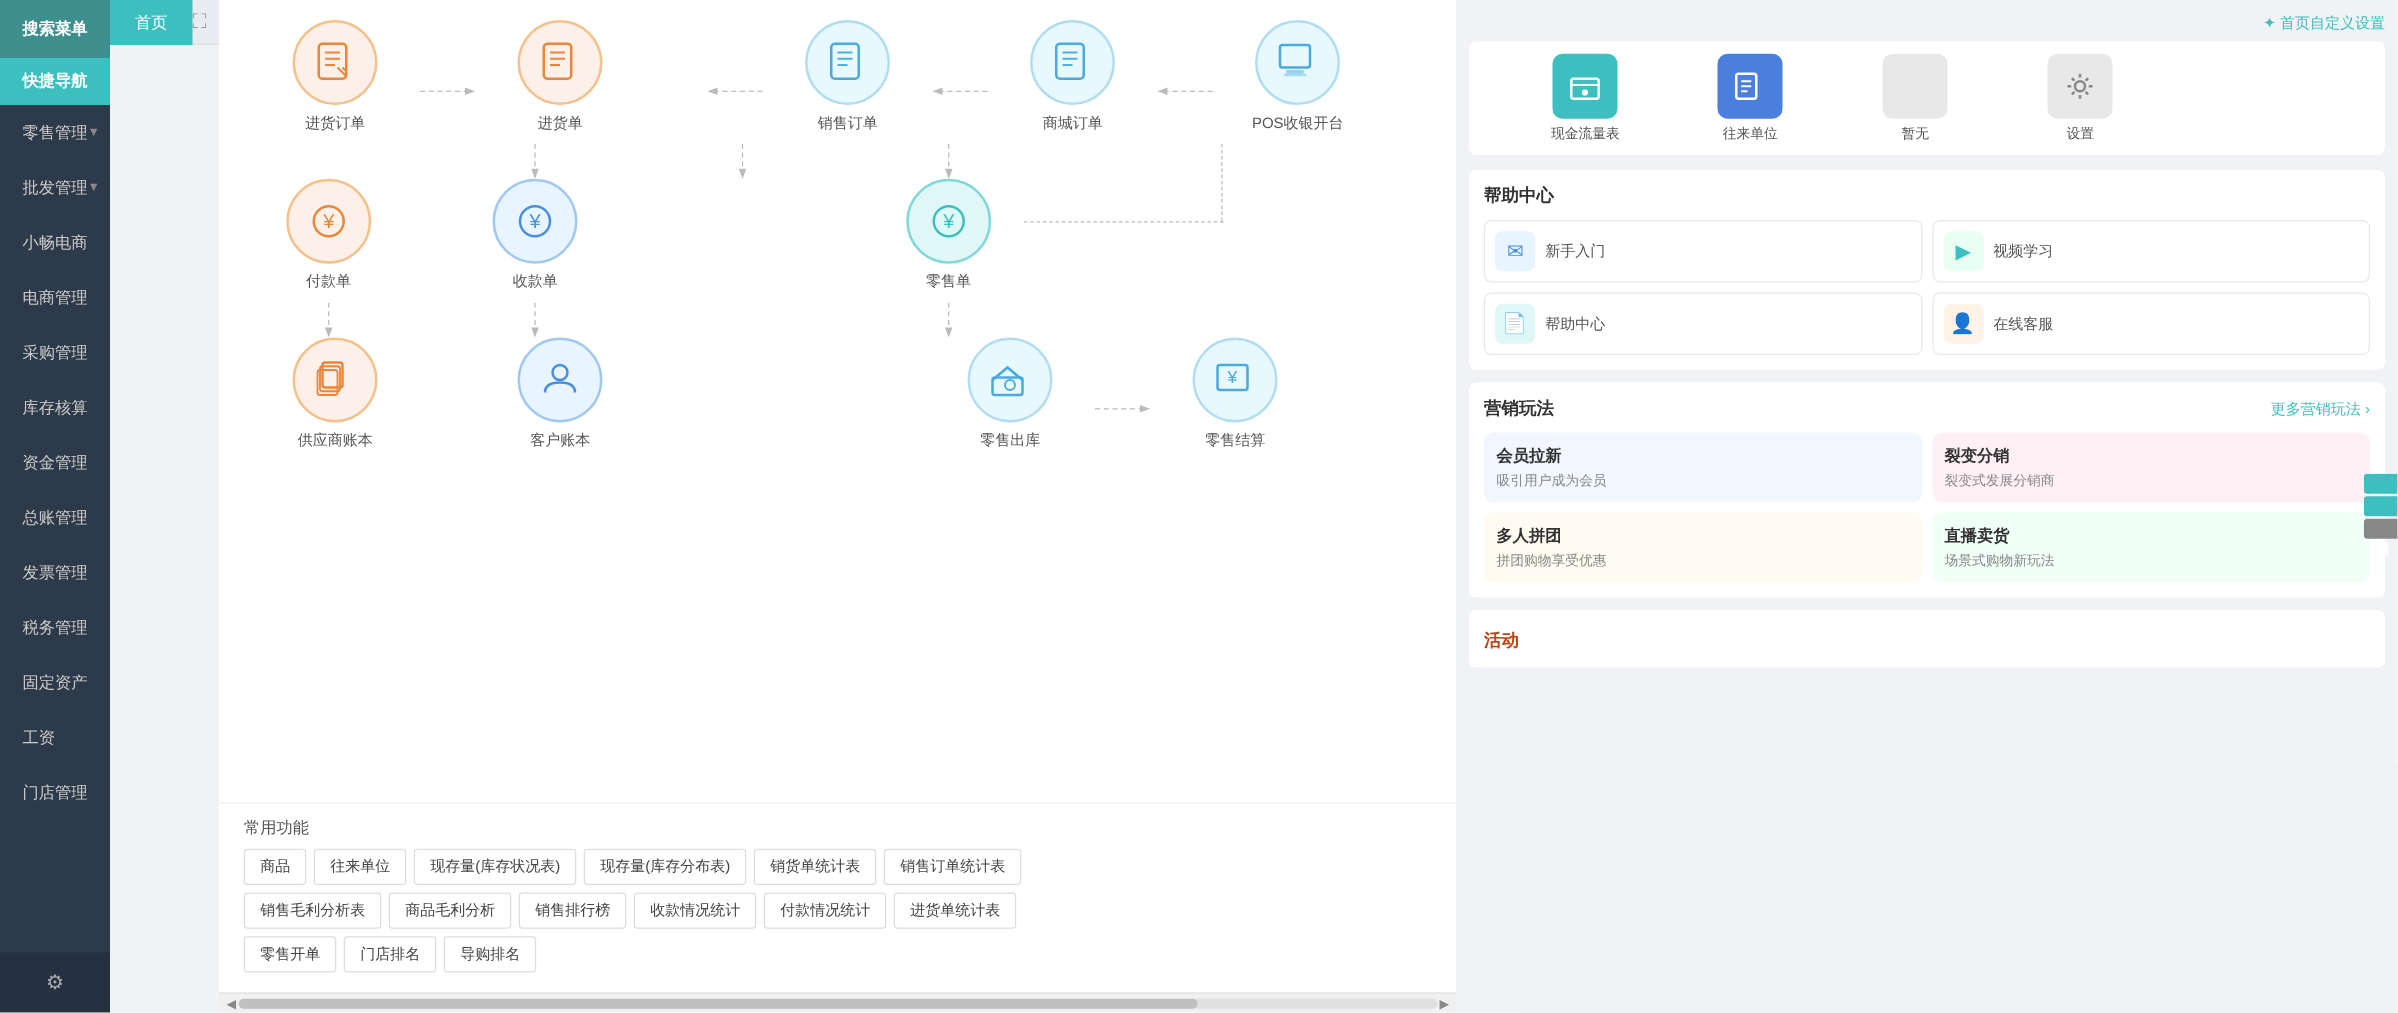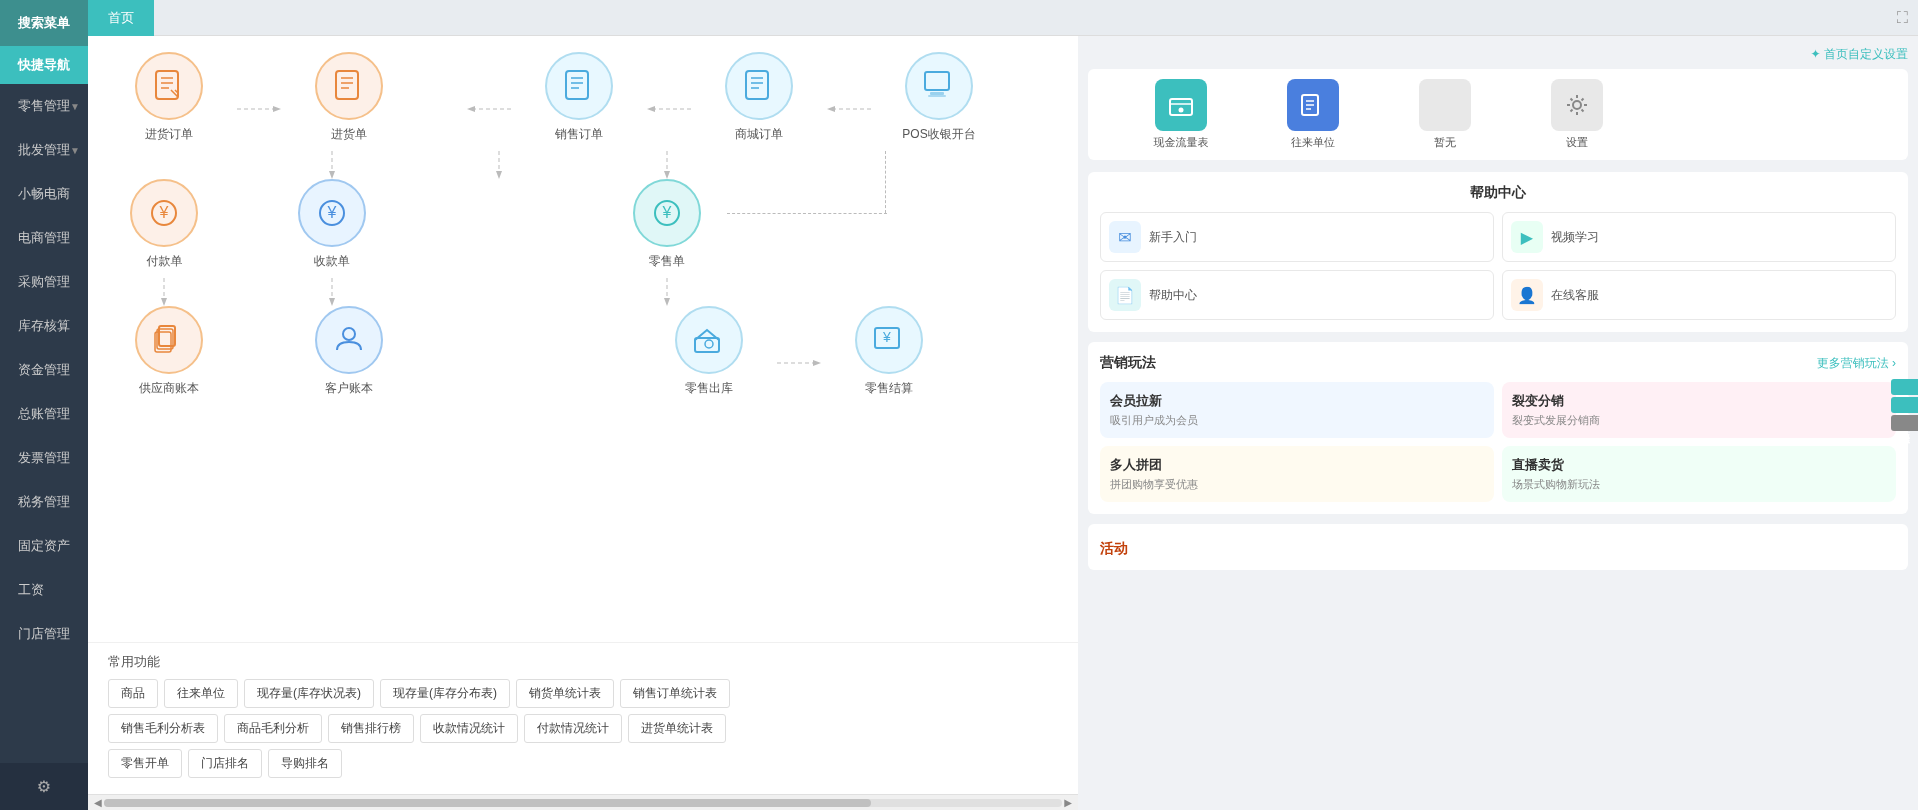--- a/index.html
+++ b/index.html
@@ -7,21 +7,21 @@
 
     
     .sidebar { width: 88px; background: #2d3a4a; display: flex; flex-direction: column; height: 100%; flex-shrink: 0; }
     .sidebar-search { background: #3d8f8e; color: white; text-align: center; padding: 14px 0; font-size: 13px; cursor: pointer; font-weight: bold; }
     .sidebar-quicknav { background: #3cbfbe; color: white; text-align: center; padding: 10px 0; font-size: 13px; font-weight: bold; }
     .sidebar-item { color: #ccc; padding: 13px 16px; font-size: 13px; cursor: pointer; display: flex; align-items: center; justify-content: space-between; padding-left: 18px; padding-right: 8px; }
     .sidebar-item .arrow { font-size: 10px; color: #888; }
     .sidebar-settings { margin-top: auto; background: #253040; color: #aaa; text-align: center; padding: 14px 0; cursor: pointer; font-size: 16px; }
 
     
-    .main { flex: 1; display: flex; flex-direction: column; overflow: hidden; }
+    .main { flex: 1; display: flex; flex-direction: row; overflow: hidden; }
 
     
     .tabs-bar { background: #e8ecf0; display: flex; align-items: center; border-bottom: 1px solid #ddd; height: 36px; }
     .tab-item { padding: 0 20px; height: 36px; line-height: 36px; cursor: pointer; font-size: 13px; color: #333; }
     .tab-item.active { background: #3cbfbe; color: white; }
     .tab-expand { margin-left: auto; padding-right: 10px; font-size: 16px; color: #999; cursor: pointer; }
 
     
     .content { display: flex; flex: 1; overflow: hidden; }
 
@@ -33,21 +33,21 @@
     .quick-icon-item { display: flex; flex-direction: column; align-items: center; width: 70px; cursor: pointer; margin-left: 48px; }
     .quick-icon-box { width: 52px; height: 52px; border-radius: 8px; display: flex; align-items: center; justify-content: center; margin-bottom: 4px; font-size: 22px; }
     .quick-icon-box.teal { background: #3cbfbe; color: white; }
     .quick-icon-box.blue { background: #4a7fde; color: white; }
     .quick-icon-box.gray { background: #e8e8e8; color: #aaa; }
     .quick-icon-label { font-size: 11px; color: #555; text-align: center; }
     .quick-customize { text-align: right; font-size: 12px; color: #888; margin-bottom: 6px; cursor: pointer; }
     .quick-customize span { color: #3cbfbe; }
 
     
-    .help-section { background: white; border-radius: 6px; padding: 12px; margin-bottom: 10px; text-align: center; }
+    .help-section { background: white; border-radius: 6px; padding: 12px; margin-bottom: 10px; }
     .help-title { font-size: 14px; font-weight: bold; color: #333; margin-bottom: 10px; }
     .help-grid { display: grid; grid-template-columns: 1fr 1fr; gap: 8px; }
     .help-item { display: flex; align-items: center; gap: 8px; padding: 8px; border: 1px solid #e8e8e8; border-radius: 6px; cursor: pointer; }
     .help-icon { width: 32px; height: 32px; border-radius: 6px; display: flex; align-items: center; justify-content: center; font-size: 16px; }
     .help-icon.blue-light { background: #e8f4ff; color: #4a8fde; }
     .help-icon.green-light { background: #e8fff4; color: #3cbfbe; }
     .help-icon.teal-light { background: #e0f7f7; color: #3cbfbe; }
     .help-icon.orange-light { background: #fff3e8; color: #e88a3c; }
     .help-item-label { font-size: 12px; color: #555; }
 
@@ -66,21 +66,21 @@
 
     
     .activity-title { font-size: 14px; font-weight: bold; color: #c2410c; margin-top: 4px; }
 
     
     .float-btns { position: fixed; right: 0; top: 50%; transform: translateY(-50%); display: flex; flex-direction: column; gap: 2px; }
     .float-btn { background: #3cbfbe; color: white; writing-mode: vertical-rl; text-orientation: mixed; padding: 8px 6px; font-size: 11px; cursor: pointer; border-radius: 3px 0 0 3px; }
     .float-btn.gray { background: #888; }
 
     
-    .flow-chart-container { padding: 16px; flex: 1; overflow: hidden; }
+    .flow-chart-container { padding: 16px; flex: 1; overflow: hidden; margin-left: 12px; }
     .node-circle { width: 70px; height: 70px; border-radius: 50%; display: flex; align-items: center; justify-content: center; font-size: 28px; margin-bottom: 6px; position: relative; }
     .node-circle.orange { background: #fdf0e8; border: 2px solid #f5c08a; color: #e8873c; }
     .node-circle.blue { background: #e8f4ff; border: 2px solid #a0c8f0; color: #4a8fde; }
     .node-circle.light-blue { background: #e8f8ff; border: 2px solid #b0ddf0; color: #4aaade; }
     .node-circle.teal { background: #e0f7f7; border: 2px solid #80d8d8; color: #3cbfbe; }
     .node-label { font-size: 12px; color: #555; text-align: center; }
 
     
     .node-col { display: flex; flex-direction: column; align-items: center; width: 130px; }
 

